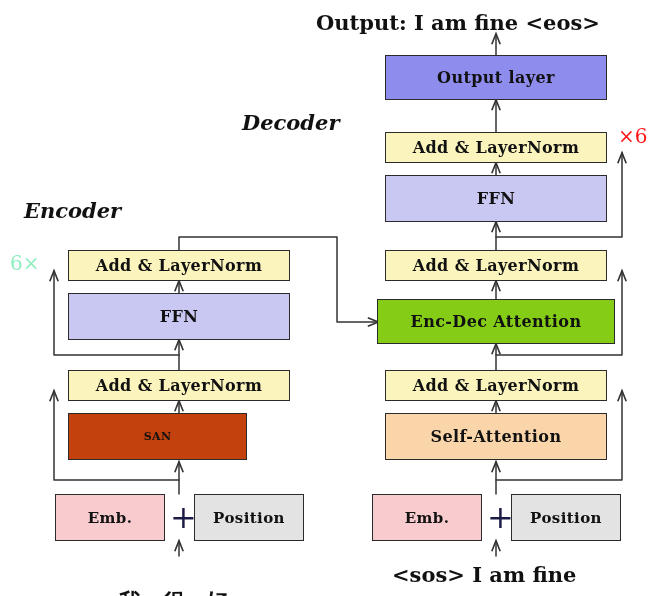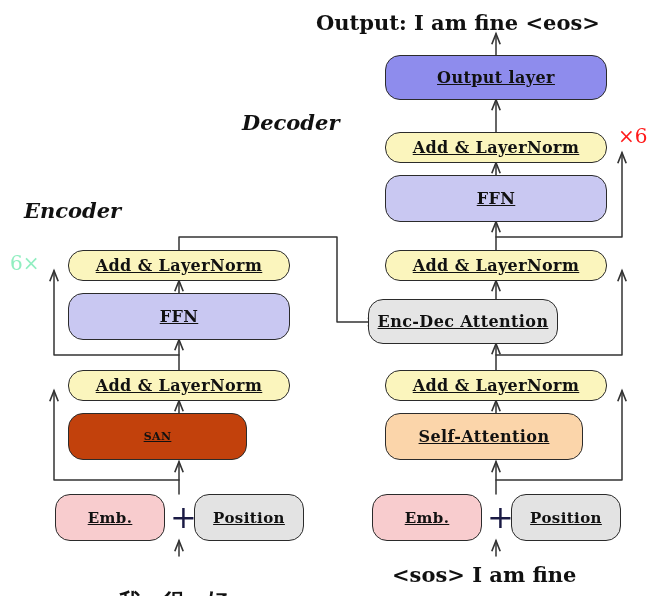--- a/index.html
+++ b/index.html
@@ -21,29 +21,28 @@
     left: 0;
     top: 0;
     width: 663px;
     height: 596px;
     pointer-events: none;
   }
   .node {
     position: absolute;
     box-sizing: border-box;
     border: 1.4px solid #2b2b2b;
-    border-radius: 15px;
+    border-radius: 0;
     display: flex;
     align-items: center;
     justify-content: center;
     font-weight: bold;
     color: #111111;
     letter-spacing: 0.4px;
     white-space: nowrap;
-    text-decoration: underline;
   }
   .lbl {
     position: absolute;
     white-space: nowrap;
     color: #111111;
     font-weight: bold;
   }
   .plus {
     position: absolute;
     color: #1a1a44;
@@ -130,25 +129,25 @@
   <div class="lbl cjk" style="left:119px; top:559px; font-size:22px;margin-top:28px;">我 很 好</div>
 
   <div class="node" style="left:385px; top:55px; width:222px; height:45px; background:#8e8ced; font-size:16px;">Output layer</div>
 
   <div class="node" style="left:385px; top:132px; width:222px; height:31px; background:#fbf5bd; font-size:16px;">Add &amp; LayerNorm</div>
 
   <div class="node" style="left:385px; top:175px; width:222px; height:47px; background:#c9c8f2; font-size:16px;">FFN</div>
 
   <div class="node" style="left:385px; top:250px; width:222px; height:31px; background:#fbf5bd; font-size:16px;">Add &amp; LayerNorm</div>
 
-  <div class="node" style="left:368px; top:299px; width:190px; height:45px; background:#e5e5e5; font-size:16px;">Enc-Dec Attention</div>
+  <div class="node" style="left:377px; top:299px; width:238px; height:45px; background:#84cc16; font-size:16px;">Enc-Dec Attention</div>
 
   <div class="node" style="left:385px; top:370px; width:222px; height:31px; background:#fbf5bd; font-size:16px;">Add &amp; LayerNorm</div>
 
-  <div class="node" style="left:385px; top:413px; width:198px; height:47px; background:#fbd5aa; font-size:16px;">Self-Attention</div>
+  <div class="node" style="left:385px; top:413px; width:222px; height:47px; background:#fbd5aa; font-size:16px;">Self-Attention</div>
 
   <div class="node" style="left:372px; top:494px; width:110px; height:47px; background:#f8ccce; font-size:15px;">Emb.</div>
 
   <div class="plus" style="left:487px; top:501px; font-size:32px;">+</div>
 
   <div class="node" style="left:511px; top:494px; width:110px; height:47px; background:#e3e3e3; font-size:15px;">Position</div>
 
   <div class="lbl io-text" style="left:392px; top:562px;">&lt;sos&gt; I am fine</div>
 
 </div>

